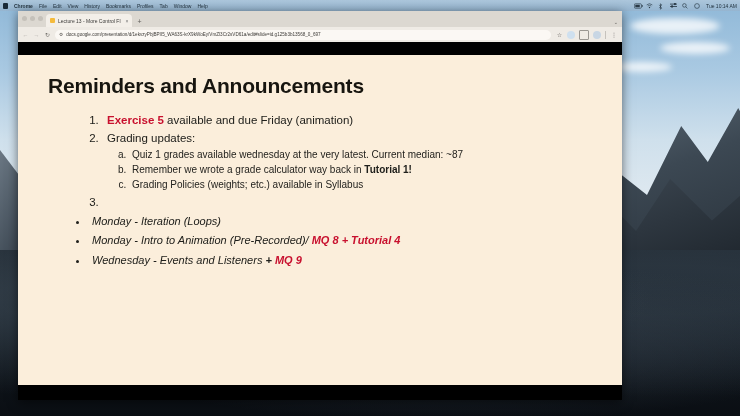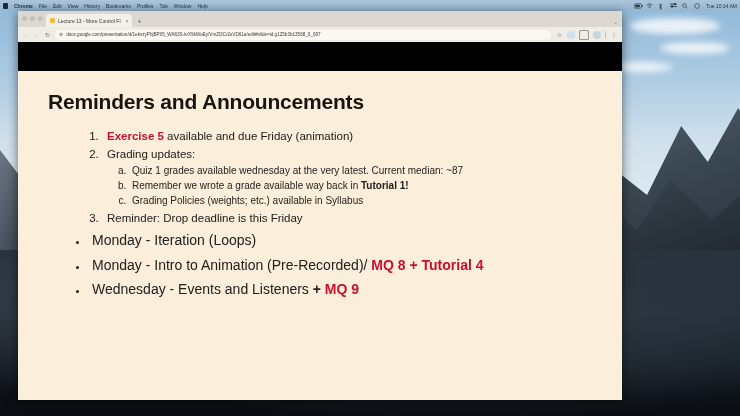--- a/index.html
+++ b/index.html
@@ -105,41 +105,41 @@
   #urltext{white-space:nowrap;overflow:hidden;}
   .tbico{width:8px;height:8px;display:flex;align-items:center;justify-content:center;font-size:6px;color:#5c5955;}
   .tbico.circ{border-radius:50%;background:#cfe0ef;}
   .tbico.sq{border:.6px solid #9a9792;border-radius:1px;}
   .tbico.avatar{border-radius:50%;background:#c8d6e4;}
   #tbsep{width:.6px;height:8px;background:#c6c2bc;}
 
   
   #viewport{position:relative;height:358px;background:#000;}
   #slide{
-    position:absolute;left:0;top:29px;width:604px;height:330px;
+    position:absolute;left:0;top:13px;width:604px;height:330px;
     background:#fbeedb;box-sizing:border-box;
     padding:14px 16px 0 16px;
     color:#1d1b17;
   }
   #slide-title{
     font-size:21px;font-weight:bold;letter-spacing:-.2px;
     margin:5px 0 14px 14px;color:#17150f;
   }
   ol.lvl1{margin:0 0 0 14px;padding:0 0 0 18px;list-style:decimal;}
   ol.lvl1>li{
     font-size:11.5px;line-height:1.45;margin-bottom:1px;
     padding-left:5px;color:#20201c;margin-left:36px;
   }
   ol.lvl2{margin:1px 0 2px 0;padding:0 0 0 22px;list-style:lower-alpha;}
   ol.lvl2>li{font-size:10px;line-height:1.5;padding-left:3px;color:#24231f;}
   .red{color:#c8102e;font-weight:bold;}
   .bk{color:#20201c;font-weight:bold;}
   #thisweek{font-size:12px;margin:9px 0 4px 14px;color:#20201c;}
   ul.week{margin:0 0 0 40px;padding:0 0 0 14px;list-style:disc;}
-  ul.week>li{font-size:14px;line-height:1.75;padding-left:4px;color:#20201c;}
+  ul.week>li{font-size:11px;line-height:1.75;padding-left:4px;color:#20201c;font-style:italic;}
   ul.week>li::marker{font-size:9px;}
 </style>
 </head>
 <body>
 
 <div id="desktop">
   <div id="sky"></div>
   <div class="cloud" style="left:630px;top:18px;width:90px;height:16px;"></div>
   <div class="cloud" style="left:660px;top:42px;width:70px;height:12px;"></div>
   <div class="cloud" style="left:612px;top:62px;width:60px;height:10px;"></div>
@@ -250,30 +250,29 @@
           <span class="red">Exercise 5</span><span> available and due Friday (animation)</span>
         </li>
 
         <li>
           <span>Grading updates:</span>
           <ol class="lvl2">
             <li>
               <span>Quiz 1 grades available wednesday at the very latest. Current median: ~87</span>
             </li>
             <li>
-              <span>Remember we wrote a grade available way back in </span><span class="bk">Tutorial 1!</span>
+              <span>Remember we wrote a grade calculator way back in </span><span class="bk">Tutorial 1!</span>
             </li>
             <li>
               <span>Grading Policies (weights; etc.) available in Syllabus</span>
             </li>
           </ol>
         </li>
 
         <li>
-          <span>Reminder: Drop deadline is this Friday</span>
         </li>
       </ol>
 
 
       <ul class="week">
         <li>
           <span>Monday - Iteration (Loops)</span>
         </li>
         <li>
           <span>Monday - Intro to Animation (Pre-Recorded)/ </span><span class="red">MQ 8 + Tutorial 4</span>

